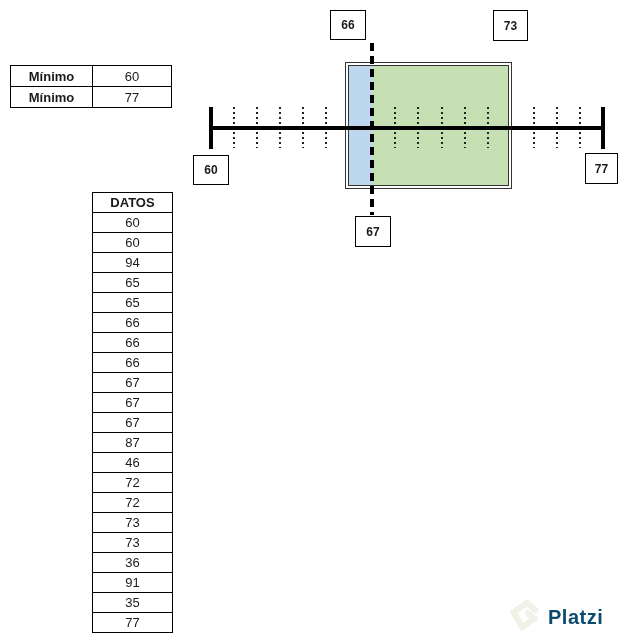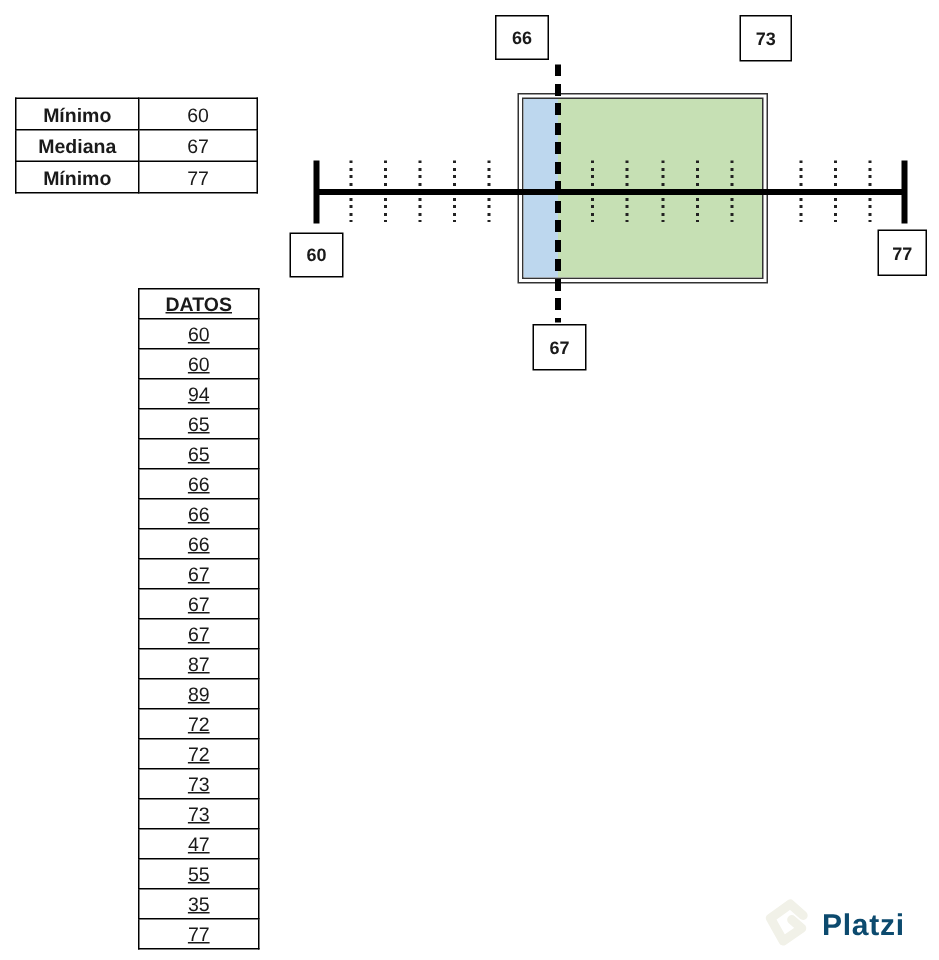--- a/index.html
+++ b/index.html
@@ -25,21 +25,20 @@
     vertical-align: middle;
     font-size: 13px;
   }
   .summary-table td.lbl { width: 82px; font-weight: bold; margin-left: 12px; }
   .summary-table td.val { width: 79px; }
 
   
   .datos-table {
     position: absolute; left: 92px; top: 192px;
     border-collapse: collapse;
-    text-decoration: underline;
   }
   .datos-table td {
     border: 1px solid #000;
     width: 80px; height: 20px;
     text-align: center;
     vertical-align: middle;
     font-size: 13px;
   }
   .datos-table td.hdr { font-weight: bold; }
 
@@ -99,24 +98,20 @@
 
 <div id="canvas">
 
   <table class="summary-table">
     <tbody>
         <tr>
       <td class="lbl">Mínimo</td>
       <td class="val">60</td>
     </tr>
     <tr>
-      <td class="lbl">Mediana</td>
-      <td class="val">67</td>
-    </tr>
-    <tr>
       <td class="lbl">Mínimo</td>
       <td class="val">77</td>
     </tr>
   </tbody>
     </table>
 
   <table class="datos-table">
     <tbody>
         <tr>
           <td class="hdr">DATOS</td>
@@ -151,39 +146,39 @@
     <tr>
           <td>67</td>
         </tr>
     <tr>
           <td>67</td>
         </tr>
     <tr>
           <td>87</td>
         </tr>
     <tr>
-          <td>89</td>
+          <td>46</td>
         </tr>
     <tr>
           <td>72</td>
         </tr>
     <tr>
           <td>72</td>
         </tr>
     <tr>
           <td>73</td>
         </tr>
     <tr>
           <td>73</td>
         </tr>
     <tr>
-          <td>47</td>
-        </tr>
-    <tr>
-          <td>55</td>
+          <td>36</td>
+        </tr>
+    <tr>
+          <td>91</td>
         </tr>
     <tr>
           <td>35</td>
         </tr>
     <tr>
           <td>77</td>
         </tr>
   </tbody>
     </table>
 

